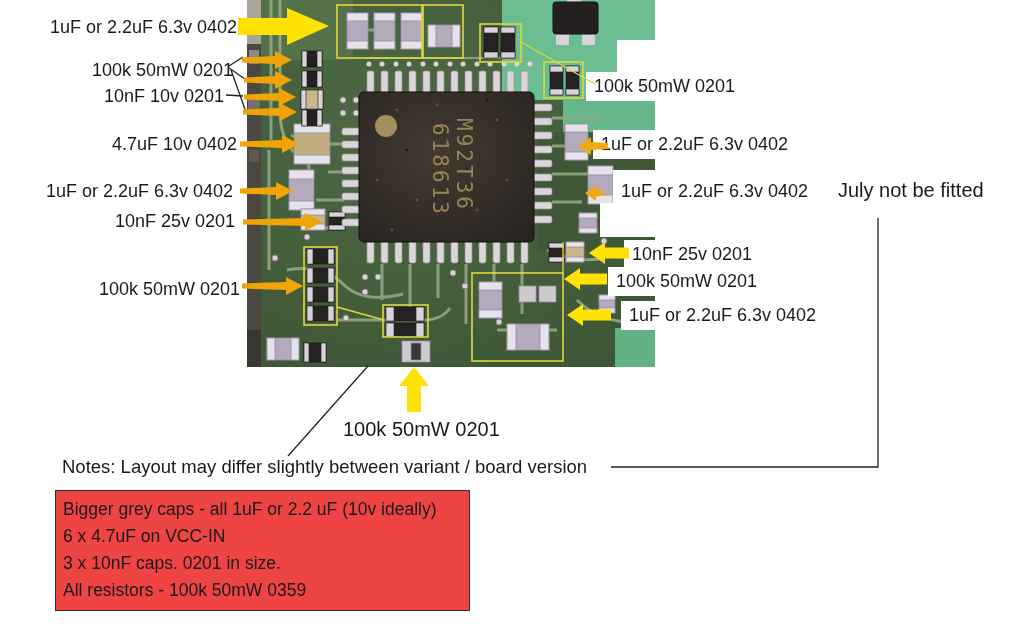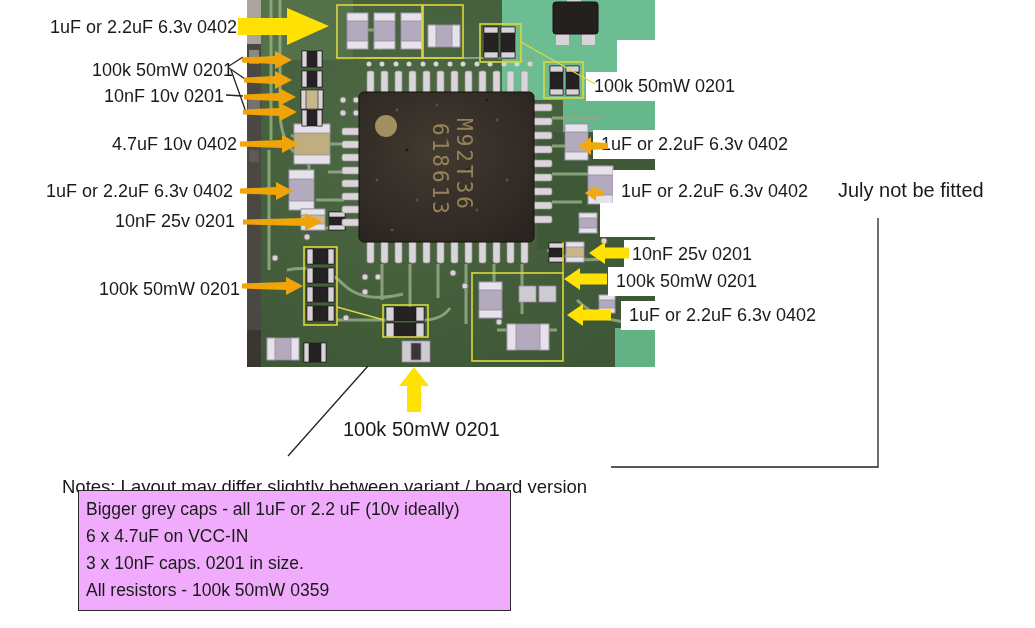--- a/index.html
+++ b/index.html
@@ -5,23 +5,23 @@
   html,body{margin:0;padding:0;background:#ffffff;}
   .canvas{position:relative;width:1035px;height:628px;background:#ffffff;overflow:hidden;
           font-family:"Liberation Sans",sans-serif;color:#1a1a1a;}
   .photo{position:absolute;left:247px;top:0;width:408px;height:367px;overflow:hidden;}
   .overlay{position:absolute;left:0;top:0;width:1035px;height:628px;pointer-events:none;z-index:3;}
   .cutout{position:absolute;background:#ffffff;z-index:2;}
   .lbl{position:absolute;font-size:18px;line-height:22px;white-space:nowrap;z-index:2;}
   .lbl.rt{background:#ffffff;padding:3px 6px 4px 8px;}
   .lbl.lf{text-align:right;}
   .bigtxt{font-size:20px;}
-  .notesline{position:absolute;left:62px;top:456px;font-size:18.5px;line-height:22px;white-space:nowrap;z-index:2;margin-top:20px;}
+  .notesline{position:absolute;left:62px;top:456px;font-size:18.5px;line-height:22px;white-space:nowrap;z-index:2;}
   .notesbox{position:absolute;left:55px;top:490px;width:400px;border:1.5px solid #2b2b2b;
-            padding:5px 24px 6px 7px;font-size:17.5px;line-height:27px;background:#f0abfc;z-index:2;margin-left:23px;}
+            padding:5px 6px 6px 7px;font-size:17.5px;line-height:27px;background:#ef4444;z-index:2;}
   .chipTxt{font-family:"DejaVu Sans Mono",monospace;font-size:21px;letter-spacing:3px;
            fill:#9b885b;opacity:.95;}
 </style>
 </head>
 <body>
 
 <div class="canvas">
 
   <div class="photo">
     <svg width="408" height="367" viewBox="0 0 408 367">

